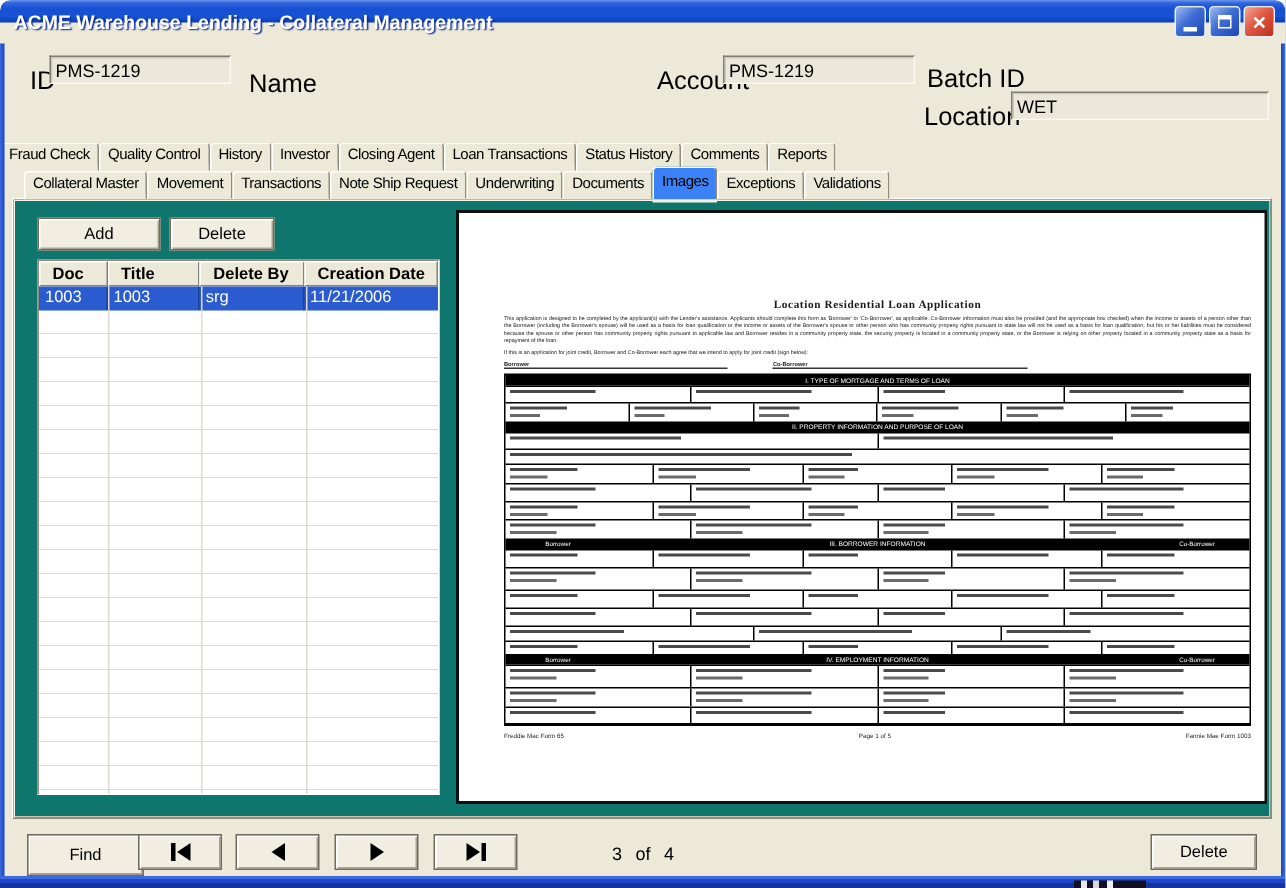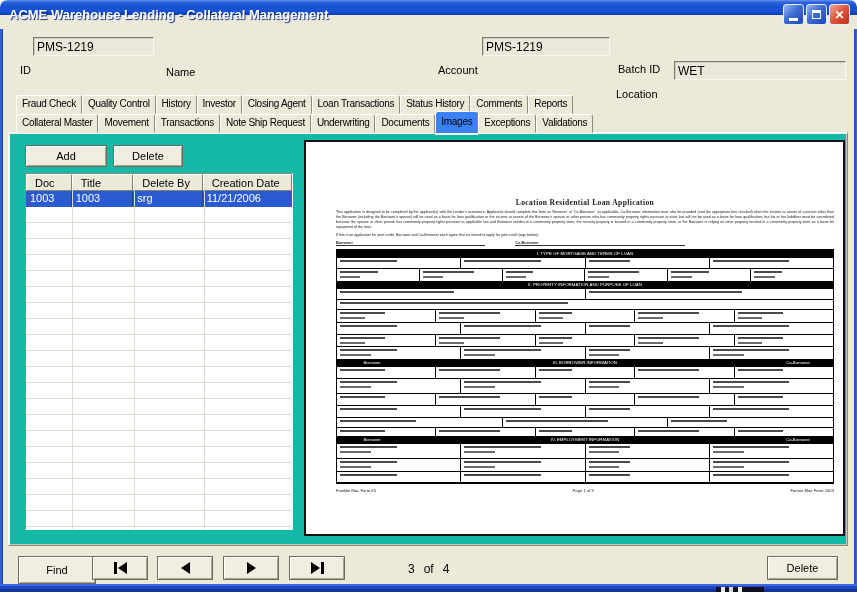--- a/index.html
+++ b/index.html
@@ -21,48 +21,48 @@
   .g-x { color:#fff; font-weight:bold; font-size:12px; line-height:12px; }
 
   .b-left  { position:absolute; left:0;  top:29px; bottom:0; width:3px; background:linear-gradient(90deg,#3E6AE0,#1B44C0); z-index:25; }
   .b-right { position:absolute; right:0; top:29px; bottom:0; width:3px; background:linear-gradient(90deg,#1B44C0,#3E6AE0); z-index:25; }
   .b-bottom{ position:absolute; left:0; right:0; top:584px; height:8px;
     background:linear-gradient(180deg,#3E6AE0 0 2px,#2246C8 2px 5px,#16339E 5px 8px); z-index:25; }
   .taskbar-peek { position:absolute; left:716px; top:587px; width:48px; height:5px; z-index:26;
     background:linear-gradient(90deg,#101022 0 5px,#e8e8e8 5px 9px,#101022 9px 13px,#d8d8d8 13px 17px,#101022 17px 22px,#eee 22px 26px,#101022 26px 100%); }
 
   
-  .flabel { position:absolute; font-size:11px; color:#000; z-index:5;margin-top:20px; }
+  .flabel { position:absolute; font-size:17px; color:#000; z-index:5; }
   .xfield { position:absolute; height:19px; font-size:12px; padding:1px 3px; color:#000; z-index:5;
     background:#EBE8DB; border:1px solid; border-color:#7E7A6E #FAF8EF #FAF8EF #7E7A6E;
     box-shadow:inset 1px 1px 0 rgba(0,0,0,.12); font-family:"Liberation Sans",sans-serif; }
   .xfield.white { background:#FFFFFF; }
 
   
   .tabrow { position:absolute; display:flex; align-items:flex-end; z-index:6; }
   .tab { height:19px; padding:2px 5px 0 5px; font-size:10px; letter-spacing:-0.3px; white-space:nowrap;
     background:#ECE9D8; border:1px solid; border-color:#FFFFFF #8E8A7D transparent #FFFFFF;
     border-radius:3px 3px 0 0; cursor:default; }
   .tab.selected { background:#3b82f6; height:22px; margin-top:-3px; padding-top:4px; position:relative; z-index:8;
     box-shadow:0 2px 0 #F4F2E7; }
 
   
-  .tabpage { position:absolute; left:8px; top:132px; width:840px; height:414px; background:#14b8a6;
+  .tabpage { position:absolute; left:8px; top:132px; width:840px; height:414px; background:#0f766e;
     border:1px solid; border-color:#FFFFFF #8E8A7D #8E8A7D #FFFFFF;
     box-shadow:inset 1px 1px 0 #F6F4EA, inset -1px -1px 0 #C9C5B5; z-index:4; }
 
   
   .cbtn { position:absolute; background:#F1EEE1; font-size:11px; color:#000; text-align:center;
     border:1px solid #6E6A5E; display:flex; align-items:center; justify-content:center;
     box-shadow:inset 1px 1px 0 #FFFFFF, inset -1px -1px 0 #A9A593; cursor:default; }
 
   
   .dtable { position:absolute; left:16px; top:40px; width:268px; height:357px;
     border:1px solid; border-color:#8E8A7D #FFFFFF #FFFFFF #8E8A7D; background:#fff; }
-  .thead { display:flex; height:17px; }
+  .thead { display:flex; height:17px;font-weight:bold; }
   .thead span { display:block; height:17px; padding:2px 0 0 8px; font-size:11px; background:#ECE9D8;
     border:1px solid; border-color:#FFFFFF #848276 #848276 #FFFFFF; overflow:hidden; white-space:nowrap; }
   .thead span:nth-of-type(1){ width:46px; } .thead span:nth-of-type(2){ width:62px; }
   .thead span:nth-of-type(3){ width:70px; } .thead span:nth-of-type(4){ width:90px; }
   .tbody { position:relative; height:338px; background:#fff;
     background-image:repeating-linear-gradient(180deg, transparent 0 15px, #DCD9CE 15px 16px); }
   .vline { position:absolute; top:0; bottom:0; width:1px; background:#DCD9CE; }
   .trow { display:flex; height:16px; background:#2B5BD0; color:#fff; font-size:11px; line-height:15px; }
   .trow span { display:block; padding-left:4px; border-right:1px solid rgba(0,0,0,.28); overflow:hidden; white-space:nowrap; }
   .trow span:nth-of-type(1){ width:46px; } .trow span:nth-of-type(2){ width:62px; }
@@ -123,21 +123,21 @@
 
   <span class="flabel" style="left:20px;top:44px">ID</span>
   <input class="xfield" style="left: 33px; top: 37px; width: 121px;" readonly="" value="PMS-1219">
   <span class="flabel" style="left:166px;top:46px">Name</span>
   <span class="flabel" style="left:438px;top:44px">Account</span>
   <input class="xfield" style="left: 482px; top: 37px; width: 128px;" readonly="" value="PMS-1219">
   <span class="flabel" style="left:618px;top:43px">Batch ID</span>
   <span class="flabel" style="left:616px;top:68px">Location</span>
   <input class="xfield" style="left: 674px; top: 61px; width: 172px;" readonly="" value="WET">
 
-  <div class="tabrow" style="left:16px;top:95px;height:19px">
+  <div class="tabrow" style="left:0;top:95px;height:19px">
 
   <div class="tab"><span>Fraud Check</span></div>
       <div class="tab"><span>Quality Control</span></div>
       <div class="tab"><span>History</span></div>
       <div class="tab"><span>Investor</span></div>
       <div class="tab"><span>Closing Agent</span></div>
       <div class="tab"><span>Loan Transactions</span></div>
       <div class="tab"><span>Status History</span></div>
       <div class="tab"><span>Comments</span></div>
       <div class="tab"><span>Reports</span></div>

